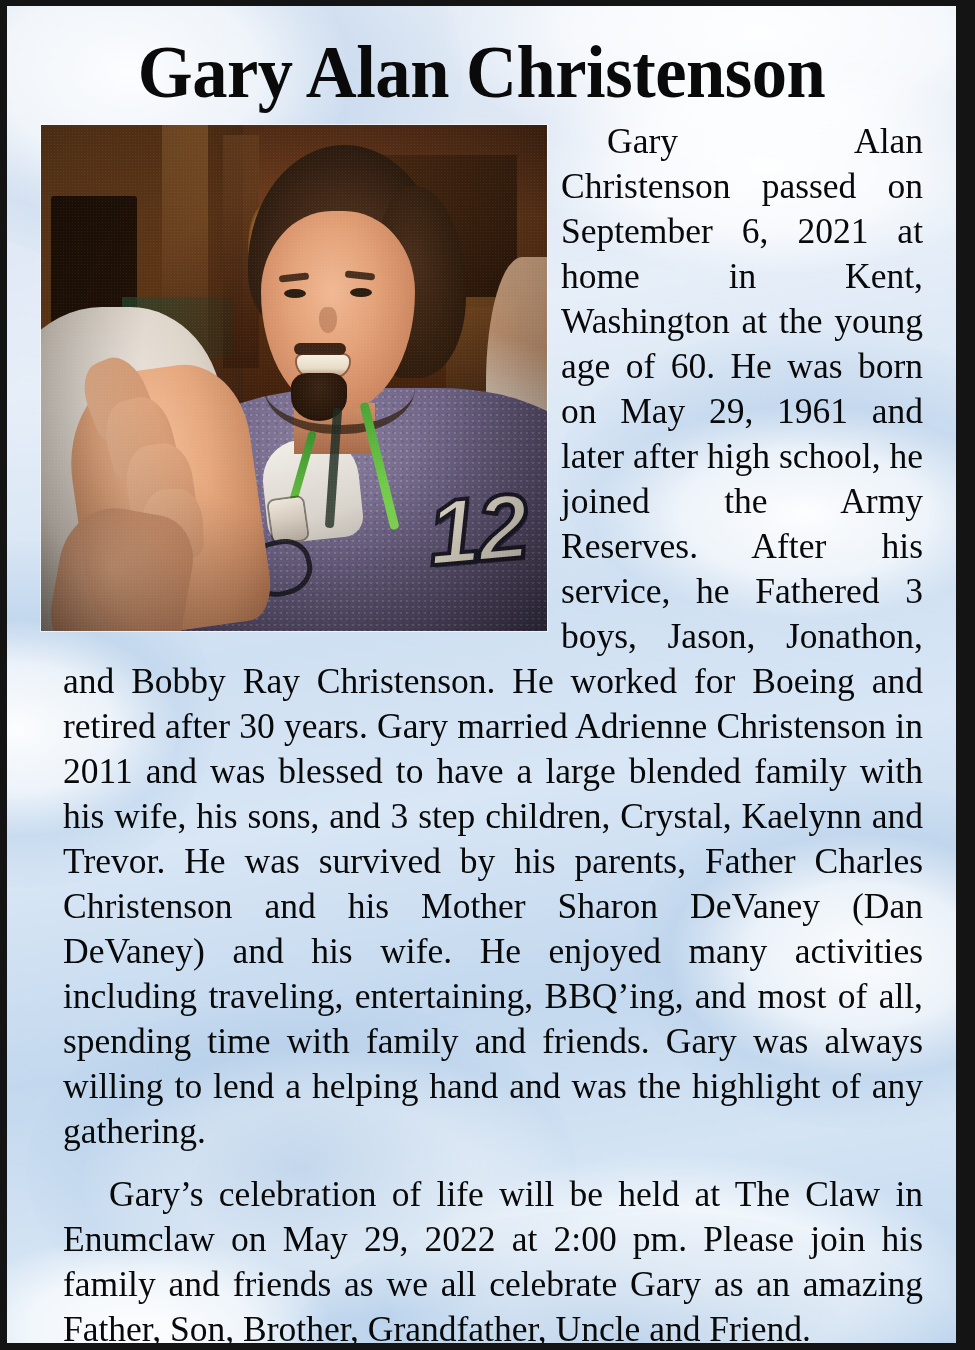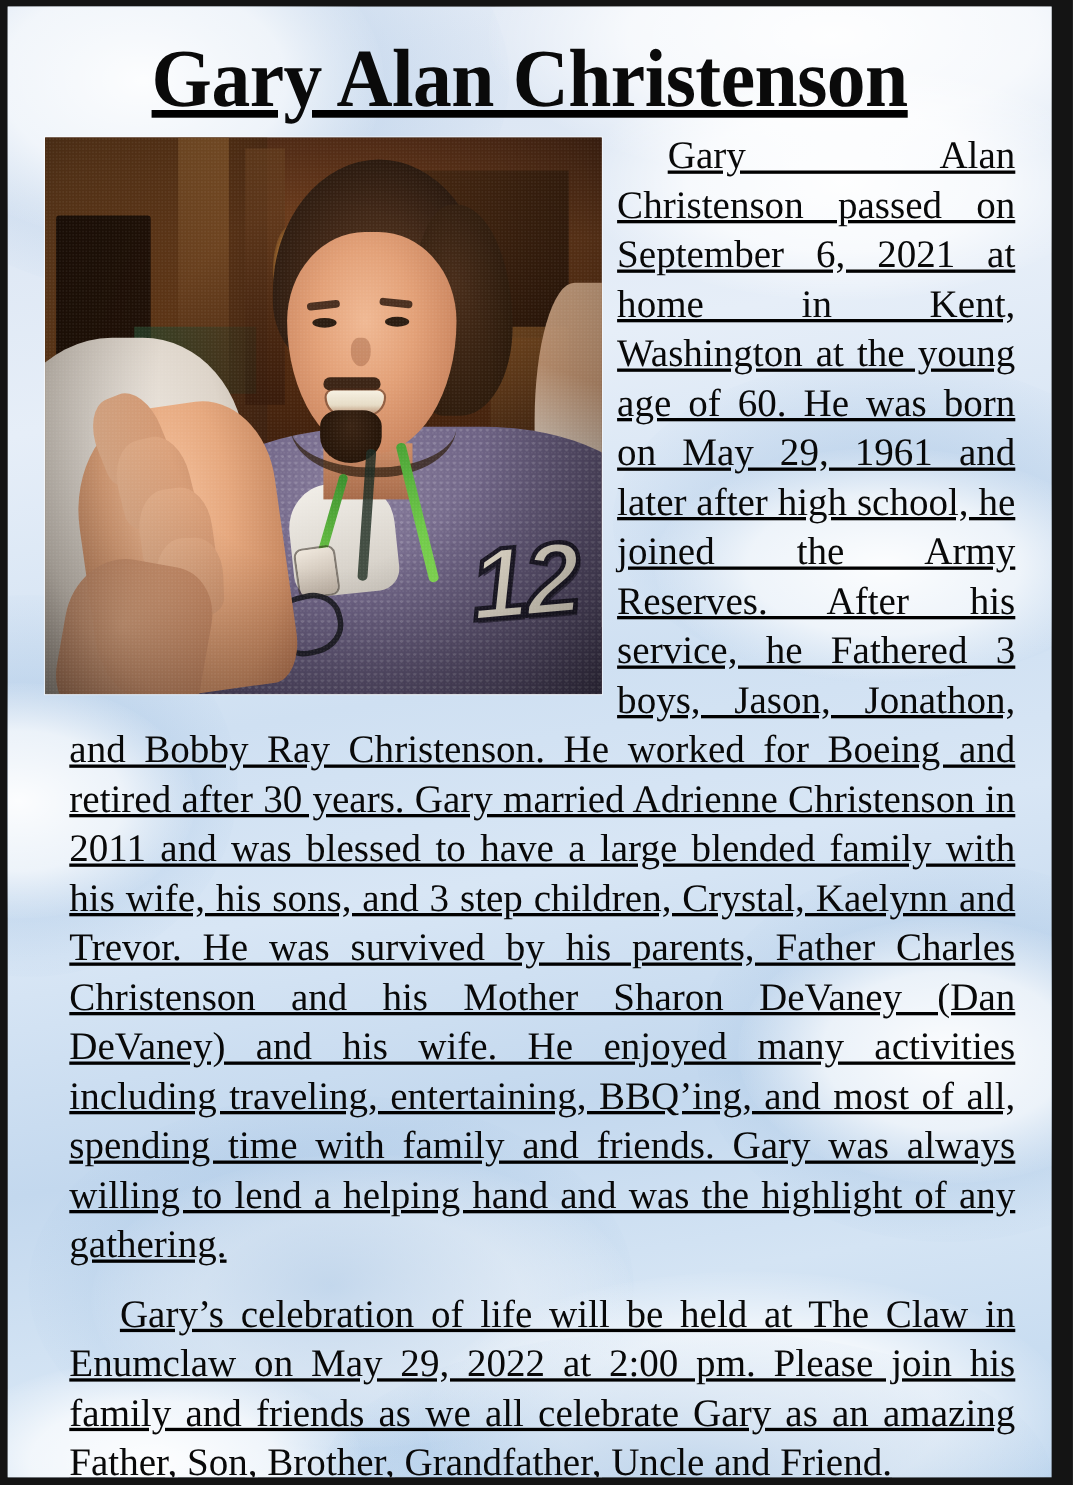--- a/index.html
+++ b/index.html
@@ -11,21 +11,20 @@
     font-family:"Liberation Serif", serif;
   }
 
   
   .obit-frame {
     position:relative;
     width:975px; height:1350px;
     background:#141414;
     padding:6px 19px 7px 7px;
     overflow:hidden;
-    text-decoration:underline;
   }
 
   
   .obit-page {
     position:relative;
     width:100%; height:100%;
     overflow:hidden;
     background:
       linear-gradient(170deg,#e8eef7 0%, #dde7f4 12%, #e6eef8 26%, #cfe0f2 46%,
                       #d8e6f5 58%, #c3d8ee 72%, #d4e4f4 84%, #bed6ee 100%);

